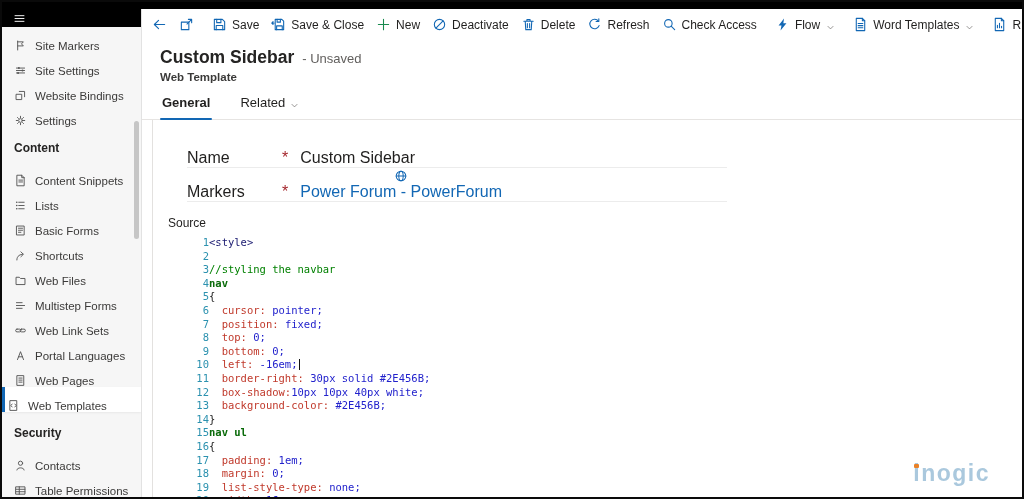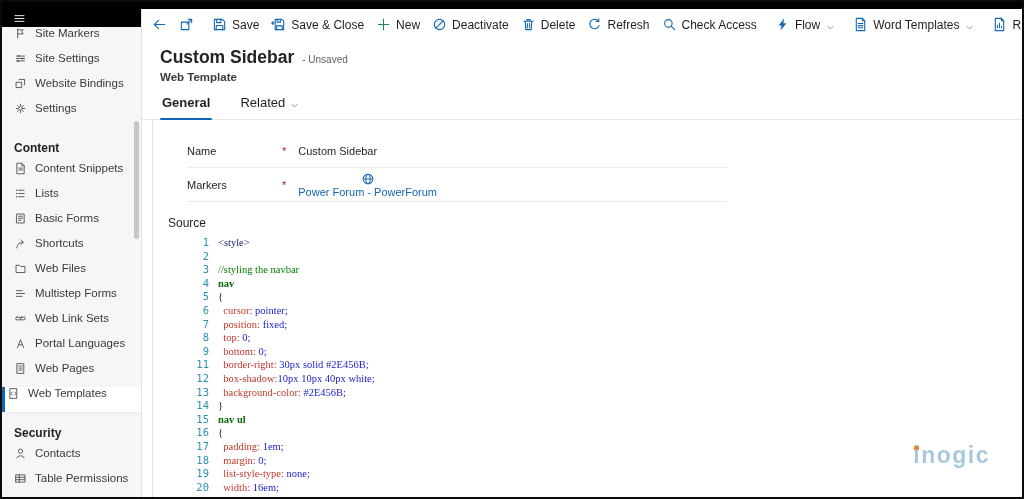--- a/index.html
+++ b/index.html
@@ -4,69 +4,69 @@
 <style>
   * { margin:0; padding:0; box-sizing:border-box; }
   body { background:#fff; font-family:"Liberation Sans", sans-serif; }
   .screen { position:relative; width:1024px; height:499px; border:2px solid #0a0a0a; background:#fff; overflow:hidden; display:flex; flex-direction:column; }
   .top-strip { height:7px; background:#000; flex-shrink:0; }
   .body { display:flex; flex:1; min-height:0; }
 
   
   .sidebar { width:140px; flex-shrink:0; background:#f6f6f6; border-right:1px solid #e2e2e2; position:relative; overflow:hidden; }
   .sidebar-top { height:18px; background:#000; display:flex; align-items:center; padding-left:11px; color:#fff; }
-  .sb-item { display:flex; align-items:flex-start; gap:8px; height:25px; padding-left:12px; font-size:11.5px; color:#3b3a39; cursor:pointer; white-space:nowrap; }
+  .sb-item { display:flex; align-items:flex-end; gap:8px; height:25px; padding-left:12px; font-size:11.5px; color:#3b3a39; cursor:pointer; white-space:nowrap; }
   .sb-item .icn { color:#555; }
   .sb-item.selected { background:#fff; border-left:3px solid var(--accent); padding-left:2px; box-shadow:0 1px 2px rgba(0,0,0,.06); }
   .sb-header { font-size:12px; font-weight:bold; color:#252423; padding:14px 0 7px 12px; }
   .sb-scrollbar { position:absolute; right:2px; top:112px; width:5px; height:118px; background:#c6c6c6; border-radius:3px; }
 
   
   .main { flex:1; min-width:0; display:flex; flex-direction:column; position:relative; background:#fff; }
   .commandbar { height:30px; flex-shrink:0; display:flex; align-items:center; padding:0 4px; font-size:12px; color:#201f1e; }
   .cb-item { display:flex; align-items:flex-end; gap:5px; padding:4px 6px; border-radius:2px; cursor:pointer; white-space:nowrap; }
   .cb-icon { display:inline-flex; color:var(--accent); }
   .cb-chev { display:inline-flex; color:#605e5c; margin-left:1px; }
   .cb-divider { width:1px; height:16px; background:#d6d6d6; margin:0 3px; }
   .icn { display:inline-flex; line-height:0; }
 
   .record-header { flex-shrink:0; }
   .rh-title-row { display:flex; align-items:baseline; gap:8px; padding:8px 0 0 18px; }
   .rh-title { font-size:17.5px; font-weight:bold; color:#252423; }
-  .rh-status { font-size:10px; color:#605e5c; }
+  .rh-status { font-size:13px; color:#605e5c; }
   .rh-entity { font-size:11.5px; font-weight:bold; color:#3b3a39; padding:3px 0 0 18px; }
   .tabs { display:flex; gap:26px; padding:12px 0 0 18px; border-bottom:1px solid #e6e4e2; font-size:13px; }
   .tab { position:relative; display:flex; align-items:flex-end; gap:5px; padding:0 2px 9px 2px; color:#201f1e; cursor:pointer; }
   .tab.active { font-weight:bold; }
   .tab.active::after { content:""; position:absolute; left:0; right:0; bottom:-1px; height:2.5px; background:var(--accent); border-radius:2px; }
   .tab .icn { color:#605e5c; }
 
   .content { flex:1; min-height:0; overflow:hidden; padding-left:10px; }
   .content-inner { height:100%; border-left:1px solid #e3e1df; padding:14px 0 0 14px; }
 
-  .field-row { display:flex; align-items:center; height:34px; width:540px; margin-left:20px; border-bottom:1px solid #ececec; font-size:11px; }
+  .field-row { display:flex; align-items:flex-end; height:34px; width:540px; margin-left:20px; border-bottom:1px solid #ececec; font-size:16px; }
   .field-label { width:95px; color:#201f1e; }
   .field-req { color:var(--required); margin-right:10px; }
   .field-value { color:#201f1e; margin-left:2px; }
   .field-value.lookup { display:flex; align-items:center; gap:0; color:var(--link); cursor:pointer;flex-direction:column; }
   .field-value.lookup .icn { color:var(--link); }
 
   .source-label { font-size:12px; color:#201f1e; margin:14px 0 6px 1px; }
   .code { font-family:"DejaVu Sans Mono", monospace; font-size:10.5px; line-height:13.6px; margin-left:8px; cursor:text; }
   .code-line { display:flex; }
   .ln { width:34px; text-align:right; color:#2b91af; flex-shrink:0; user-select:none; }
-  .lc { margin-left:9px; white-space:pre; color:#1b1b1b;font-family:Liberation Serif, serif; }
+  .lc { white-space:pre; color:#1b1b1b; }
   .tk-c { color:#008000; }
   .tk-s { color:#0a6b0a; font-weight:bold; }
   .tk-t { color:#191970; }
   .tk-p { color:#c0392b; }
   .tk-v { color:#2222cc; }
   .caret { display:inline-block; width:1.5px; height:11px; background:#111; margin-left:1px; vertical-align:-2px; }
 
-  .watermark { position:absolute; right:32px; bottom:28px; font-size:23px; font-weight:bold; letter-spacing:1.5px; color:var(--wm); opacity:.95; }
+  .watermark { position:absolute; right:32px; bottom:10px; font-size:23px; font-weight:bold; letter-spacing:1.5px; color:var(--wm); opacity:.95; }
   .wm-dot { position:absolute; left:1px; top:3.5px; width:4.5px; height:4.5px; background:var(--wm-dot); border-radius:1px; }
 </style>
 </head>
 <body>
 
 <div class="screen">
   <div class="top-strip"></div>
   <div class="body">
 
     <aside class="sidebar">
@@ -428,20 +428,24 @@
               </div>
               <div class="code-line">
                 <span class="ln">8</span>
                 <span class="lc">  <span class="tk-p">top:</span><span class="tk-v"> 0;</span></span>
               </div>
               <div class="code-line">
                 <span class="ln">9</span>
                 <span class="lc">  <span class="tk-p">bottom:</span><span class="tk-v"> 0;</span></span>
               </div>
               <div class="code-line">
+                <span class="ln">10</span>
+                <span class="lc">  <span class="tk-p">left:</span><span class="tk-v"> -16em;</span><span class="caret"></span></span>
+              </div>
+              <div class="code-line">
                 <span class="ln">11</span>
                 <span class="lc">  <span class="tk-p">border-right:</span><span class="tk-v"> 30px solid #2E456B;</span></span>
               </div>
               <div class="code-line">
                 <span class="ln">12</span>
                 <span class="lc">  <span class="tk-p">box-shadow:</span><span class="tk-v">10px 10px 40px white;</span></span>
               </div>
               <div class="code-line">
                 <span class="ln">13</span>
                 <span class="lc">  <span class="tk-p">background-color:</span><span class="tk-v"> #2E456B;</span></span>

